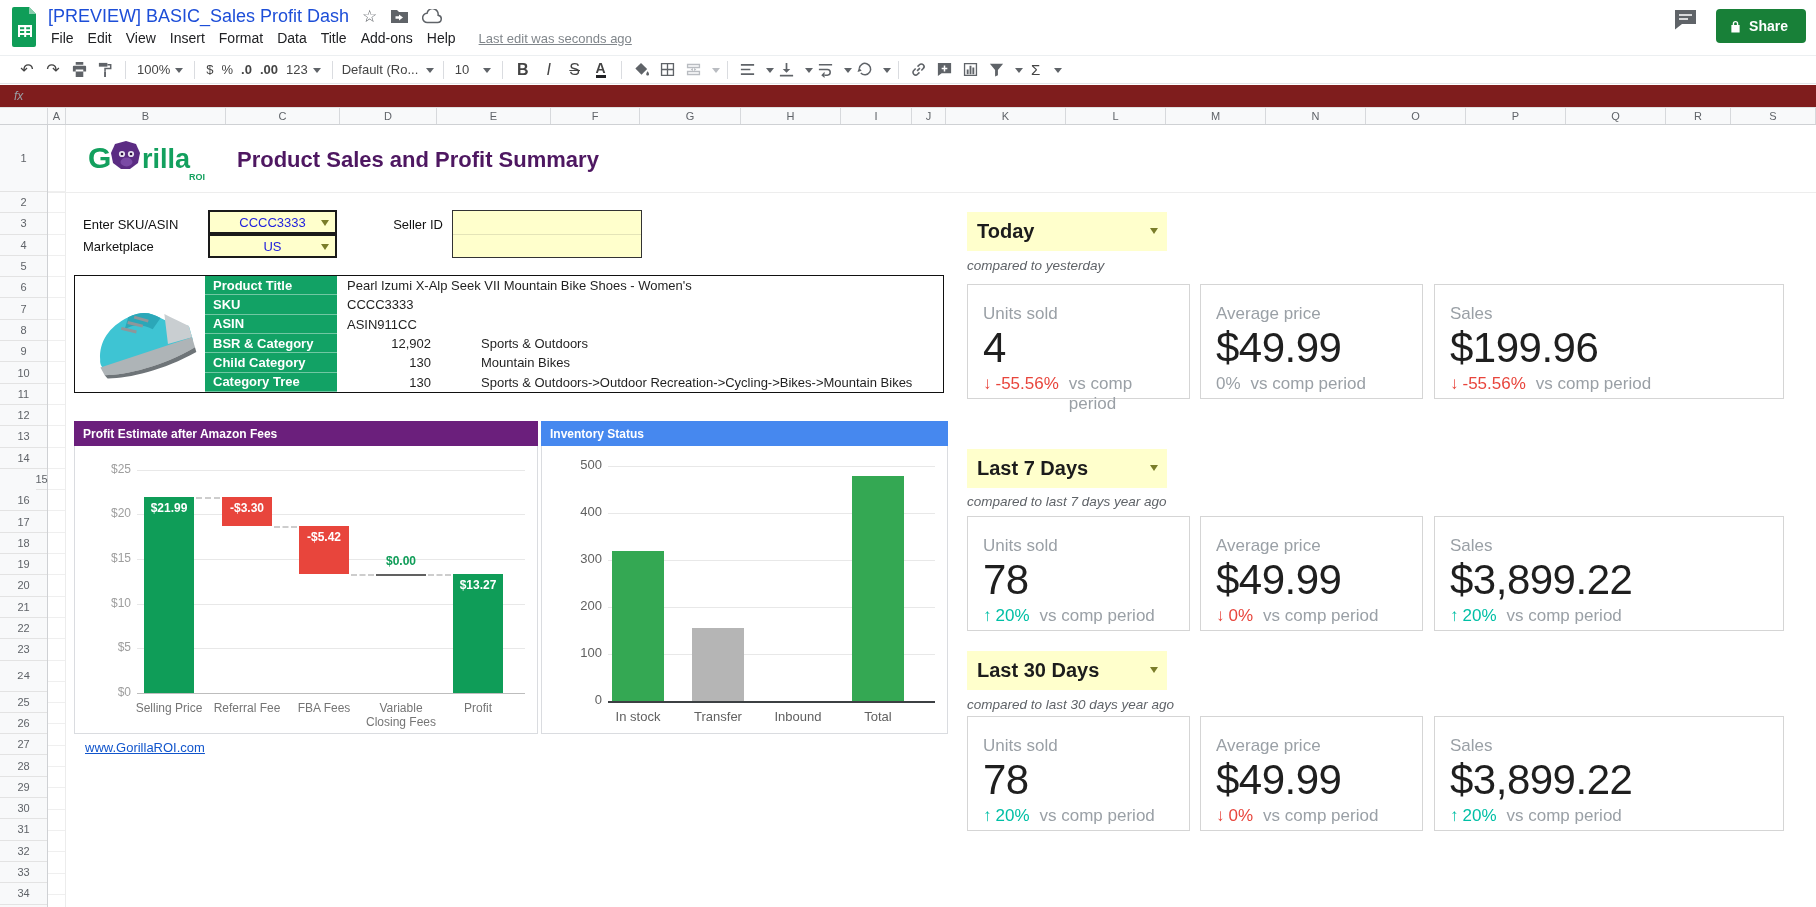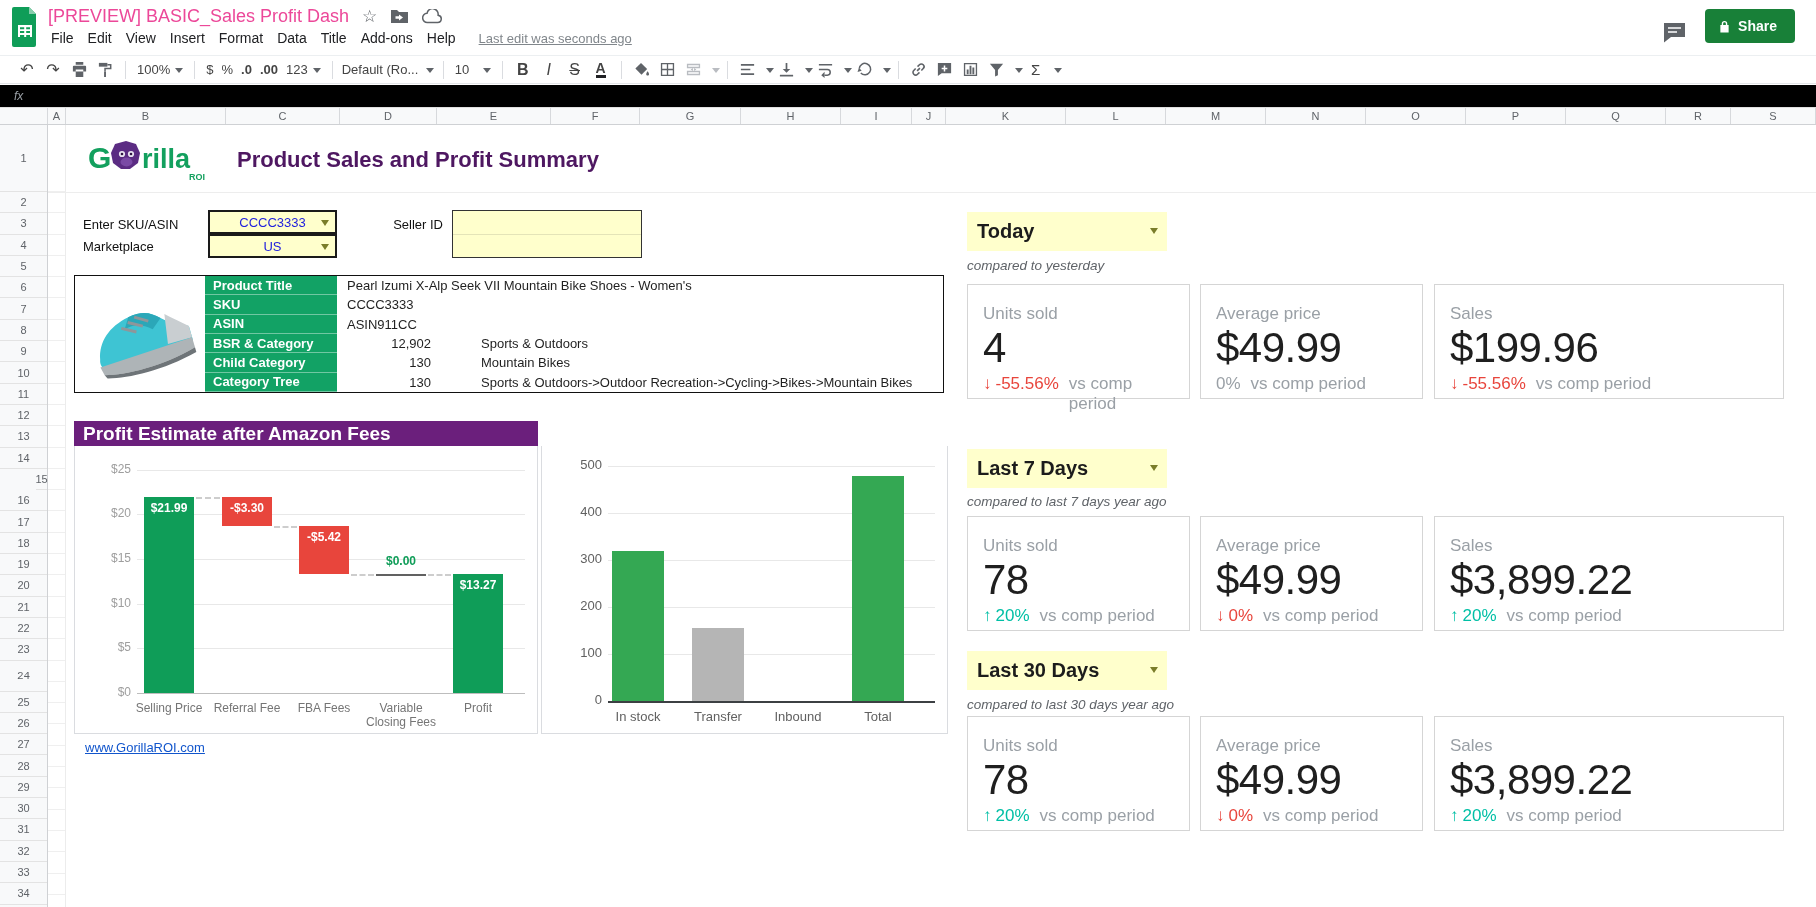--- a/index.html
+++ b/index.html
@@ -3,43 +3,43 @@
 <meta charset="utf-8">
 <style>
   *{margin:0;padding:0;box-sizing:border-box}
   html,body{width:1816px;height:907px;overflow:hidden}
   body{position:relative;background:#fff;color:#202124;font-family:"Liberation Sans","DejaVu Sans",sans-serif}
 
   
   .topbar{position:absolute;left:0;top:0;width:100%;height:55px;background:#fff}
   .sheets-logo{position:absolute;left:10px;top:7px}
   .title-row{position:absolute;left:48px;top:6px;display:flex;align-items:center;gap:13px}
-  .doc-title{font-size:18px;color:#ec4899}
+  .doc-title{font-size:18px;color:#1d4ed8}
   .doc-icon{color:#5f6368;font-size:17px;line-height:1;display:flex;align-items:center}
   .menu-row{position:absolute;left:44px;top:28px;display:flex;align-items:center;font-size:14px}
   .menu-item{padding:2px 7px;color:#202124;border-radius:3px;cursor:default}
   .last-edit{margin-left:16px;color:#80868b;font-size:13px;text-decoration:underline}
-  .tb-right{position:absolute;right:21px;top:9px;display:flex;align-items:flex-end;gap:18px}
+  .tb-right{position:absolute;right:10px;top:9px;display:flex;align-items:flex-start;gap:18px}
   .share-btn{display:flex;align-items:center;gap:8px;background:#188038;color:#fff;font-weight:bold;font-size:14px;border:none;border-radius:4px;height:34px;padding:0 18px 0 14px;font-family:inherit}
 
   
   .toolbar{position:absolute;left:0;top:55px;width:100%;height:29px;border-top:1px solid #eceff1;border-bottom:1px solid #e3e5e8;display:flex;align-items:center;padding-left:14px}
   .ti{min-width:26px;height:24px;display:flex;align-items:center;justify-content:center;color:#444;font-size:16px;border-radius:3px}
   .tt{font-size:13px;color:#444;display:flex;align-items:center;padding:0 4px;height:24px}
   .tt.num{font-weight:bold;font-size:13px}
   .sep{width:1px;height:18px;background:#dadce0;margin:0 7px;flex:0 0 auto}
   .caret{display:inline-block;width:0;height:0;border:4px solid transparent;border-top:5px solid #5f6368;margin-left:5px;transform:translateY(3px)}
   .caret.dis{border-top-color:#b9bcc1}
   .b{font-weight:bold}.i{font-style:italic}.s{text-decoration:line-through}
   .a-ul{border-bottom:3px solid #202124;line-height:14px;font-weight:bold;font-size:14px}
   .fontbox{width:96px;justify-content:space-between;font-size:13px;color:#444;display:flex;align-items:center;height:24px;padding:0 2px;white-space:nowrap;overflow:hidden}
   .sizebox{width:44px;justify-content:space-between;display:flex;align-items:center;font-size:13px;color:#444}
 
   
-  .formula-bar{position:absolute;left:0;top:85px;width:100%;height:23px;border-bottom:1px solid #e0e0e0;display:flex;align-items:center;background:#000000}
+  .formula-bar{position:absolute;left:0;top:85px;width:100%;height:23px;border-bottom:1px solid #e0e0e0;display:flex;align-items:center;background:#7f1d1d}
   .fx{width:46px;padding-left:14px;color:#9aa0a6;font-size:12px;font-style:italic}
   .fb-input{flex:1;height:100%}
 
   
   .col-headers{position:absolute;left:0;top:108px;width:100%;height:17px;display:flex;background:#f8f9fa;border-bottom:1px solid #cfd1d4}
   .col-cell{height:100%;border-right:1px solid #d7d9dc;font-size:11px;color:#5f6368;display:flex;align-items:center;justify-content:center}
   .corner{background:#f8f9fa}
   .sheet-body{position:absolute;left:0;top:125px;width:1816px;height:782px;background:#fff;overflow:hidden}
   .gutter{position:absolute;left:0;top:0;width:48px;height:100%;background:#f8f9fa;border-right:1px solid #cfd1d4}
   .gut-row{border-bottom:1px solid #e3e3e3;font-size:11px;color:#5f6368;display:flex;align-items:center;justify-content:center}
@@ -56,21 +56,21 @@
   .seller-box{position:absolute;background:#ffffcc;border:1px solid #333}
   .seller-box .mid{position:absolute;left:0;top:50%;width:100%;height:1px;background:#e4e4b8}
 
   .prod-block{position:absolute;left:74px;top:150px;width:870px;height:118px;border:1px solid #111;background:#fff}
   .prod-marker{position:absolute;left:74px;top:152px;width:0;height:0;border:6px solid transparent;border-left:11px solid #111}
   .prod-row-label{position:absolute;left:130px;width:132px;color:#fff;font-weight:bold;font-size:13px;display:flex;align-items:center;padding-left:8px;border-bottom:1px solid rgba(255,255,255,.4)}
   .prod-num{position:absolute;left:262px;width:100px;font-size:13px;color:#1f1f1f;display:flex;align-items:center;justify-content:flex-end;padding-right:6px}
   .prod-text{position:absolute;font-size:13px;color:#1f1f1f;display:flex;align-items:center;white-space:nowrap}
   .shoe{position:absolute;left:2px;top:4px}
 
-  .chart-header{position:absolute;height:25px;color:#fff;font-weight:bold;font-size:19px;display:flex;align-items:center;padding-left:9px}
+  .chart-header{position:absolute;height:25px;color:#fff;font-weight:bold;font-size:12px;display:flex;align-items:center;padding-left:9px}
   .plot{position:absolute;background:#fff;border:1px solid #dadce0;border-top:none}
   .gridline{position:absolute;height:1px;background:#e8e8e8}
   .gridline.base{background:#bdbdbd}
   .gridline.dark{height:2px;background:#3c4043}
   .ytick{position:absolute;font-size:12px;color:#9e9e9e;text-align:right;width:48px}
   .ytick.inv{font-size:13px;color:#616161}
   .bar{position:absolute}
   .bar-label{position:absolute;font-size:12px;font-weight:bold;color:#fff;text-align:center}
   .zero-label{position:absolute;font-size:12px;font-weight:bold;color:#0f9d58;text-align:center}
   .zero-line{position:absolute;height:2px;background:#616161}
@@ -459,20 +459,21 @@
       <div class="xlabel" style="left: 287px; width: 78px; top: 255px;">Variable Closing Fees</div>
       <div class="bar" style="left: 378px; width: 50px; top: 128.433px; height: 118.567px; background: rgb(15, 157, 88);"></div>
       <div class="bar-label" style="left: 370px; width: 66px; top: 132.433px;">$13.27</div>
       <div class="xlabel" style="left: 364px; width: 78px; top: 255px;">Profit</div>
       <div class="connector" style="left: 121px; width: 24px; top: 50.5194px;"></div>
       <div class="connector" style="left: 199px; width: 23px; top: 80.0049px;"></div>
       <div class="connector" style="left: 276px; width: 23px; top: 128.433px;"></div>
       <div class="connector" style="left: 353px; width: 23px; top: 128.433px;"></div>
     </div>
 
+  <div class="chart-header" id="inv-header" style="left: 541px; top: 296px; width: 407px; background: rgb(70, 136, 239);">Inventory Status</div>
   <div class="plot" id="inv-plot" style="left:541px;top:321px;width:407px;height:288px">
       <div class="ytick inv" style="left: 12px; top: 246px;">0</div>
       <div class="gridline" style="left: 66px; width: 327px; top: 208px;"></div>
       <div class="ytick inv" style="left: 12px; top: 199px;">100</div>
       <div class="gridline" style="left: 66px; width: 327px; top: 161px;"></div>
       <div class="ytick inv" style="left: 12px; top: 152px;">200</div>
       <div class="gridline" style="left: 66px; width: 327px; top: 114px;"></div>
       <div class="ytick inv" style="left: 12px; top: 105px;">300</div>
       <div class="gridline" style="left: 66px; width: 327px; top: 67px;"></div>
       <div class="ytick inv" style="left: 12px; top: 58px;">400</div>

